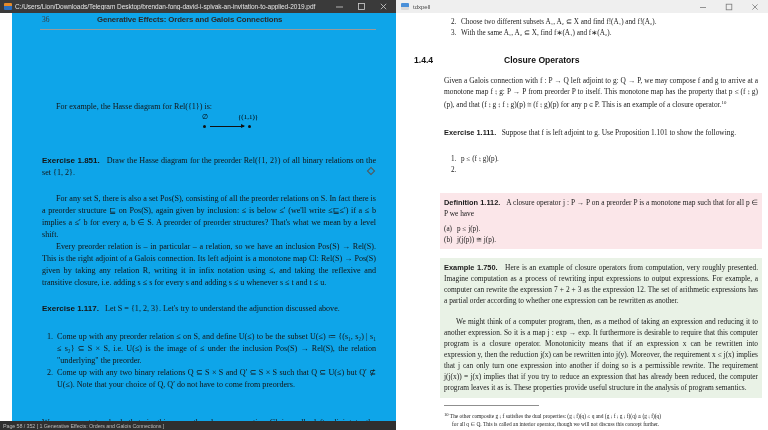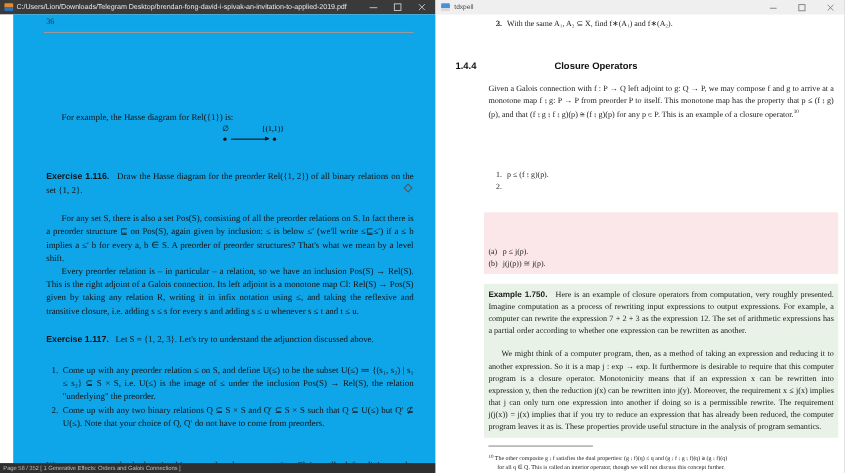--- a/index.html
+++ b/index.html
@@ -295,36 +295,37 @@
               <line x1="7.2" y1="1.8" x2="1.8" y2="7.2" stroke="#d0d0d0" stroke-width="0.8"></line>
             </svg>
         </span>
       </span>
     </div>
 
     <div class="docarea">
 
       <div class="runhead">
         <span class="folio">36</span>
+        <span class="rh-title">Generative Effects: Orders and Galois Connections</span>
         <span class="rule"></span>
       </div>
 
 
       <div class="body-col indent" style="top:88px;">For example, the Hasse diagram for Rel({1}) is:</div>
 
       <div class="hasse" style="top:100px;">
         <span class="lbl-l">∅</span>
         <span class="lbl-r">{(1,1)}</span>
         <span class="dot-l"></span>
         <span class="arrow"></span>
         <span class="dot-r"></span>
       </div>
 
       <div class="body-col" style="top:142px;">
-        <span class="exercise-head">Exercise 1.116.</span>
+        <span class="exercise-head">Exercise 1.851.</span>
         &nbsp;&nbsp;<span>Draw the Hasse diagram for the preorder Rel({1, 2}) of all binary relations on the set {1, 2}.</span>
         <span class="diamond" style="top:13px;"></span>
       </div>
 
       <div class="body-col indent" style="top:180px;">For any set S, there is also a set Pos(S), consisting of all the preorder relations on S. In fact there is a preorder structure ⊑ on Pos(S), again given by inclusion: ≤ is below ≤′ (we'll write ≤⊑≤′) if a ≤ b implies a ≤′ b for every a, b ∈ S. A preorder of preorder structures? That's what we mean by a level shift.</div>
 
       <div class="body-col indent" style="top:228px;">Every preorder relation is – in particular – a relation, so we have an inclusion Pos(S) → Rel(S). This is the right adjoint of a Galois connection. Its left adjoint is a monotone map Cl: Rel(S) → Pos(S) given by taking any relation R, writing it in infix notation using ≤, and taking the reflexive and transitive closure, i.e. adding s ≤ s for every s and adding s ≤ u whenever s ≤ t and t ≤ u.</div>
 
       <div class="body-col" style="top:290px;">
         <span class="exercise-head">Exercise 1.117.</span>
@@ -367,49 +368,58 @@
             </svg>
         </span>
       </span>
     </div>
 
     <div class="page-r">
 
       <div class="r-list" style="top:4px;">
         <div class="li">
           <span class="num">2.</span>
+          <span>Choose two different subsets A₁, A₂ ⊆ X and find f!(A₁) and f!(A₂).</span>
         </div>
         <div class="li">
           <span class="num">3.</span>
           <span>With the same A₁, A₂ ⊆ X, find f∗(A₁) and f∗(A₂).</span>
           
         </div>
       </div>
 
       <div class="sec-num" style="top:42px;text-align:center;">1.4.4</div>
       <div class="sec-title" style="top:42px;margin-left:35px;">Closure Operators</div>
 
       <div class="r-col" style="top:62px;">
         <span>Given a Galois connection with f : P → Q left adjoint to g: Q → P, we may compose f and g to arrive at a monotone map f ⨟ g: P → P from preorder P to itself. This monotone map has the property that p ≤ (f ⨟ g)(p), and that (f ⨟ g ⨟ f ⨟ g)(p) ≅ (f ⨟ g)(p) for any p ∈ P. This is an example of a closure operator.</span><sup style="font-size:4.8px;">10</sup>
       </div>
 
+      <div class="r-col" style="top:114px;">
+        <span style="font-weight:bold;font-family:'Liberation Sans',sans-serif;font-size:7.4px;">Exercise 1.111.</span>
+        &nbsp;&nbsp;<span>Suppose that f is left adjoint to g. Use Proposition 1.101 to show the following.</span>
+      </div>
 
       <div class="r-list" style="top:141px;">
         <div class="li">
           <span class="num">1.</span>
           <span>p ≤ (f ⨟ g)(p).</span>
         </div>
         <div class="li">
           <span class="num">2.</span>
           
         </div>
       </div>
 
       <div class="hl-pink" style="top:180px; height:56px;"></div>
 
+      <div class="r-col" style="top:184px;">
+        <span style="font-weight:bold;font-family:'Liberation Sans',sans-serif;font-size:7.4px;">Definition 1.112.</span>
+        &nbsp;&nbsp;<span>A closure operator j : P → P on a preorder P is a monotone map such that for all p ∈ P we have</span>
+      </div>
 
       <div class="r-list" style="top:211px; left:48px;">
         <div class="li" style="padding-left:13px;">
           <span class="num">(a)</span>
           <span>p ≤ j(p).</span>
         </div>
         <div class="li" style="padding-left:13px;">
           <span class="num">(b)</span>
           <span>j(j(p)) ≅ j(p).</span>
         </div>

